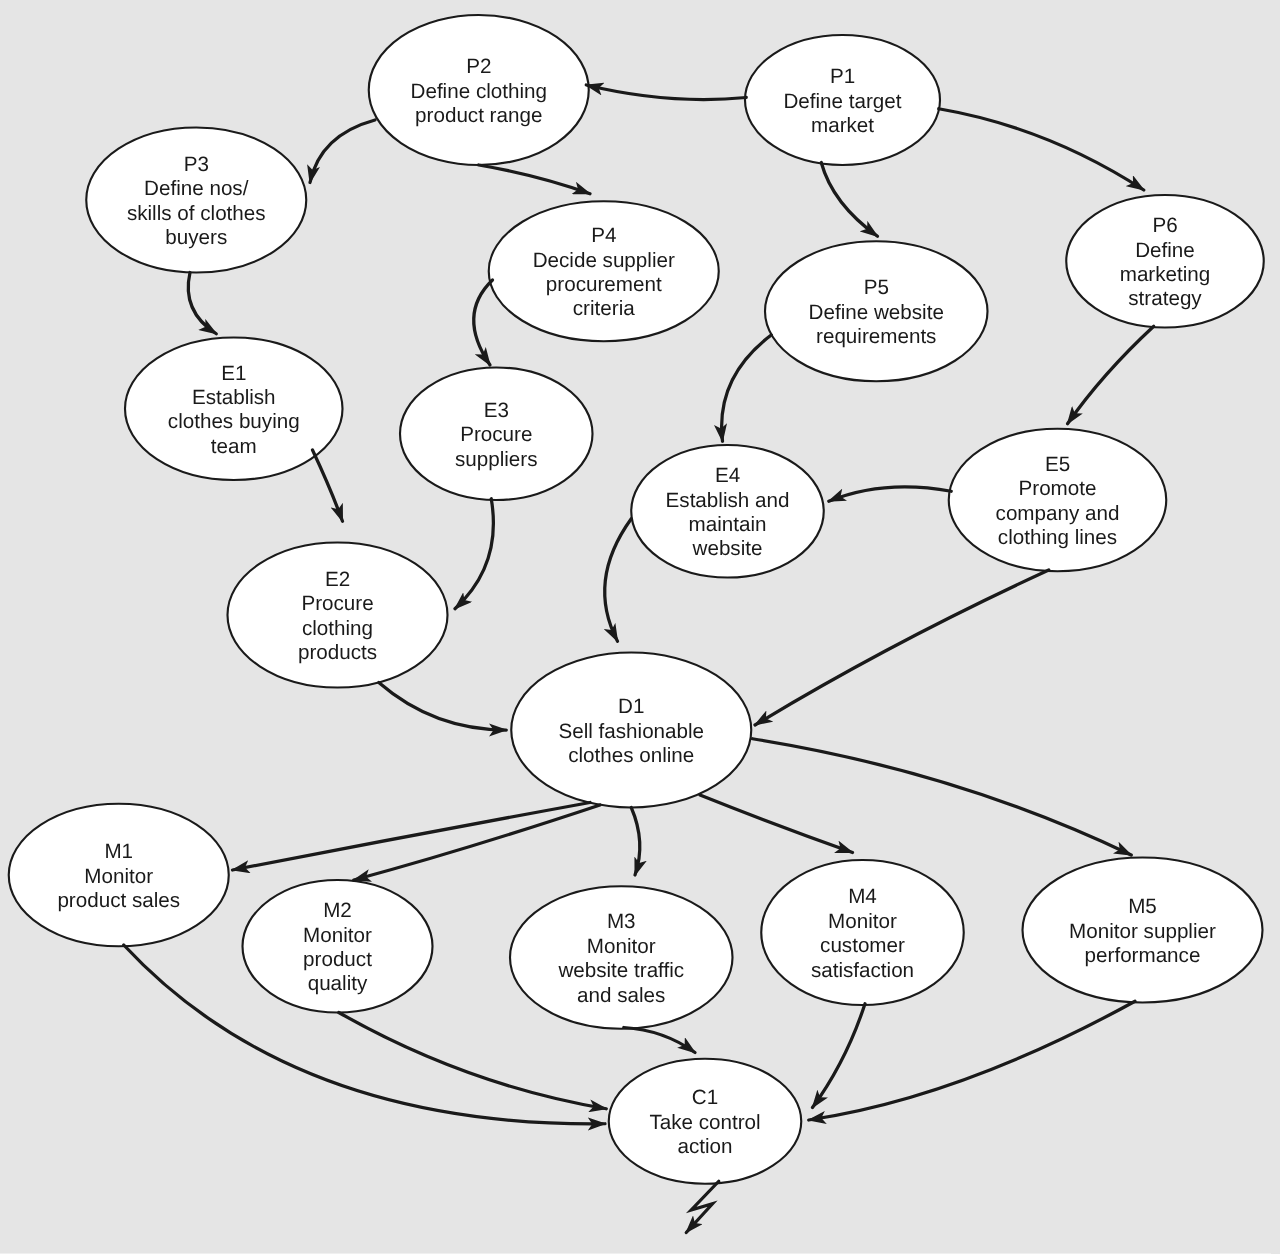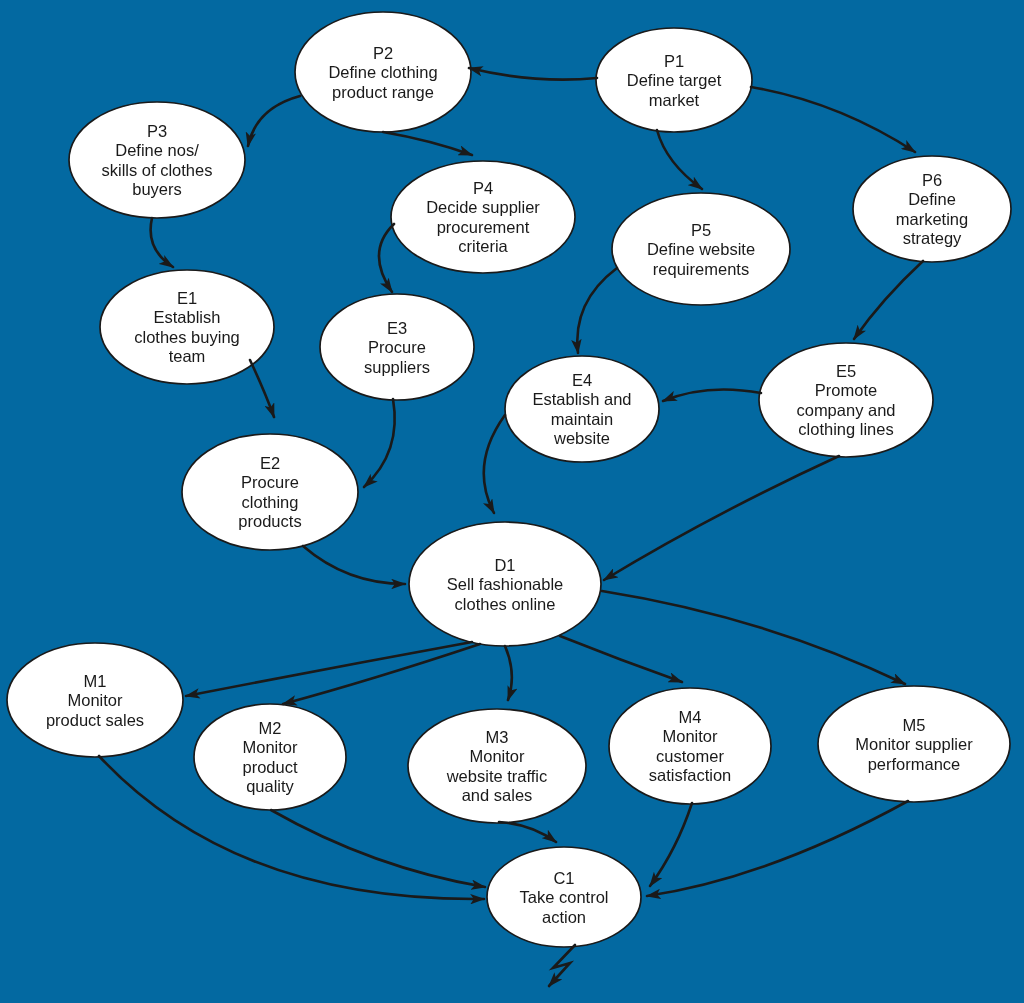--- a/index.html
+++ b/index.html
@@ -3,21 +3,21 @@
 <meta charset="utf-8">
 <style>
   html, body {
     margin: 0;
     padding: 0;
     background: #ffffff;
   }
   #stage {
     width: 1024px;
     height: 1003px;
-    background: #0369a1;
+    background: #e5e5e5;
     position: relative;
     overflow: hidden;
   }
   svg {
     display: block;
   }
   svg text {
     font-family: "Liberation Sans", "DejaVu Sans", sans-serif;
     font-size: 16.5px;
     fill: #1a1a1a;

